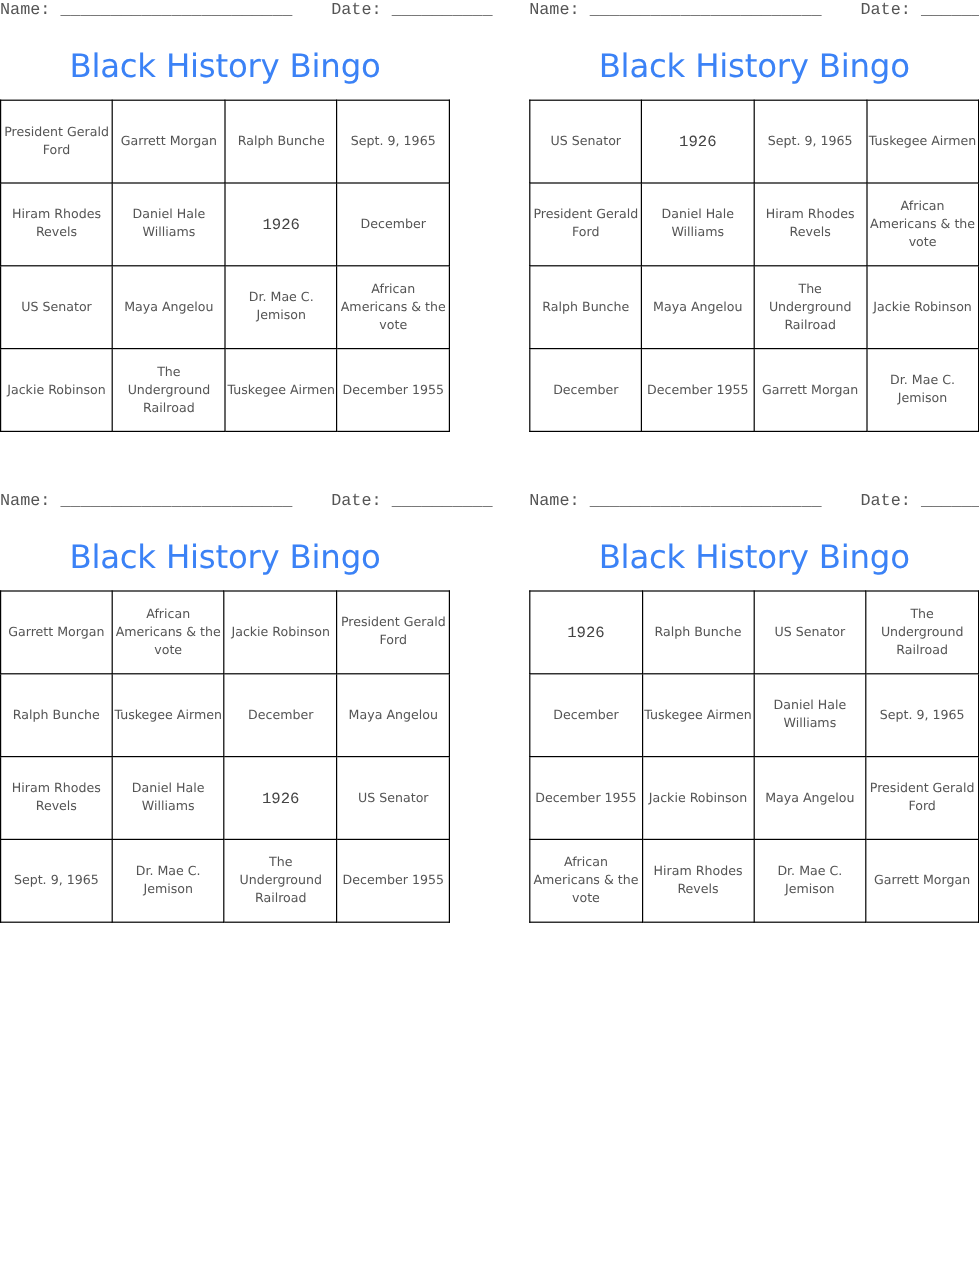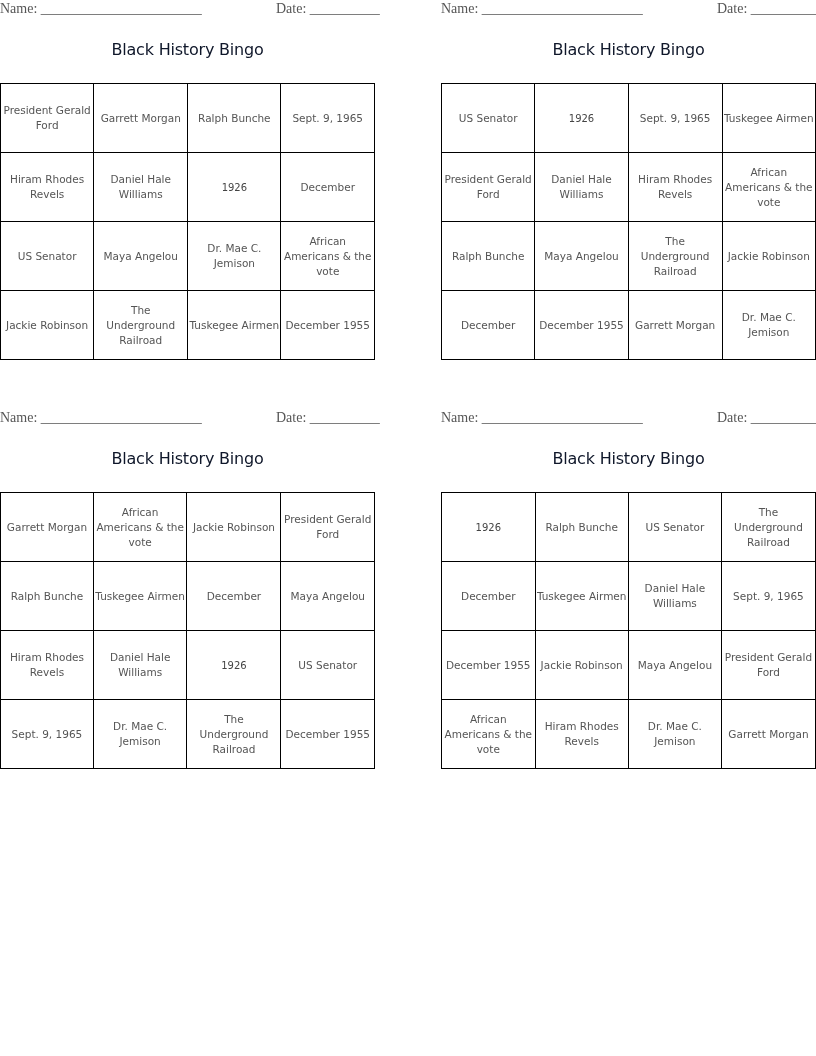--- a/index.html
+++ b/index.html
@@ -1,41 +1,41 @@
 <!DOCTYPE html>
 <html><head>
   <meta charset="utf-8">
   <style>
     html, body { margin: 0; padding: 0; background: #ffffff; }
     body { width: 816px; height: 1056px; position: relative; overflow: hidden; }
     .card { position: absolute; width: 375px; }
     .header-line {
       position: absolute; top: 0; left: 0; width: 420px; height: 20px;
-      font-family: Liberation Serif, serif; font-size: 14px; color: #555555;
+      font-family: Liberation Mono, monospace; font-size: 14px; color: #555555;
       white-space: nowrap;
     }
     .name-field { position: absolute; left: 0; top: 1px; }
     .date-field { position: absolute; left: 276px; top: 1px; }
     .title {
       position: absolute; top: 40px; left: 0; width: 375px; text-align: center;
-      font-family: "DejaVu Sans", sans-serif; font-size: 16px; color: #0f172a;
+      font-family: "DejaVu Sans", sans-serif; font-size: 27px; color: #3b82f6;
       letter-spacing: -0.2px;
     }
     .grid {
       position: absolute; top: 83px; left: 0;
       border-collapse: collapse; table-layout: fixed;
     }
     .grid td {
       border: 1.3px solid #000000;
       width: 92px; height: 68px; padding: 0 1px;
       text-align: center; vertical-align: middle;
       font-family: "DejaVu Sans", sans-serif; font-size: 10.5px; line-height: 15px;
       color: #555555; overflow: hidden;
     }
-    .grid td.big { font-size: 10px; color: #444444; }
+    .grid td.big { font-size: 13px; color: #444444; font-family: Liberation Mono, monospace; }
   </style>
 </head>
 <body>
 
 <div class="card" style="left:0px; top:0px;">
   <div class="header-line">
     <span class="name-field">Name: _______________________</span>
     <span class="date-field">Date: __________</span>
   </div>
   <div class="title">Black History Bingo</div>

